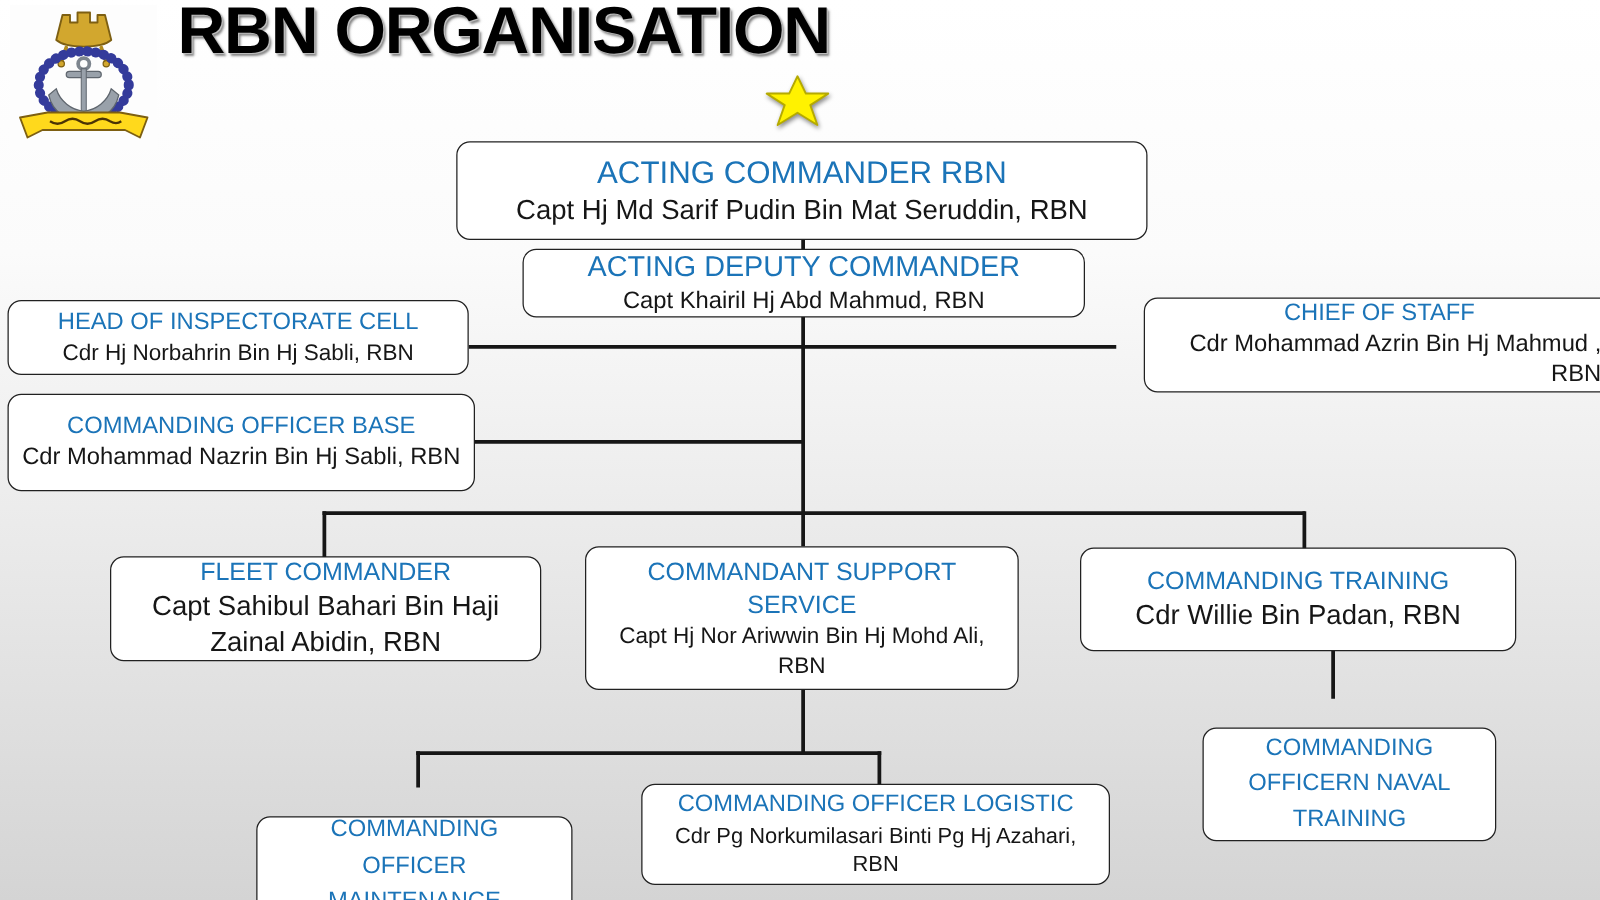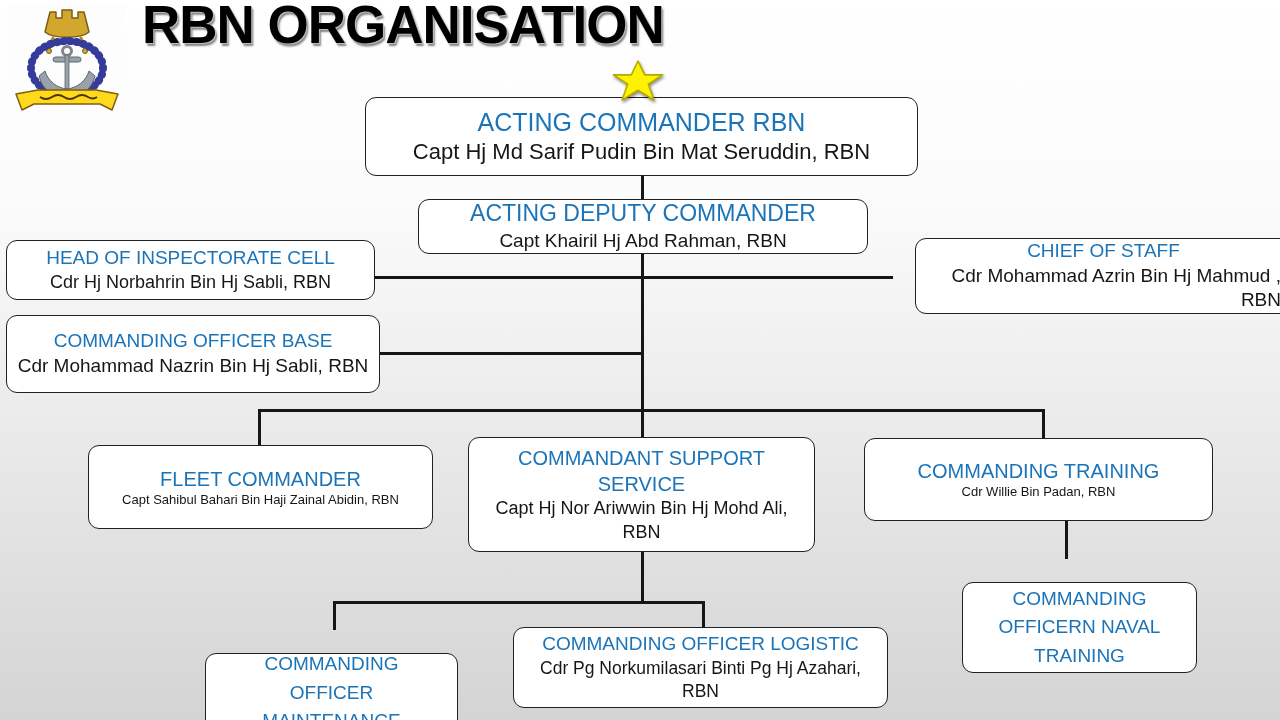--- a/index.html
+++ b/index.html
@@ -16,21 +16,21 @@
   }
   .logo{position:absolute;left:8px;top:4px;width:118px;height:116px;z-index:3;}
   .star{position:absolute;left:611px;top:60px;width:54px;height:41px;z-index:4;
         filter:drop-shadow(1.5px 2px 1.5px rgba(0,0,0,.45));}
   .node{
     position:absolute;background:#fff;border:1.6px solid #212121;border-radius:11px;
     display:flex;flex-direction:column;justify-content:center;align-items:center;
     text-align:center;z-index:2;padding:3px 10px;box-sizing:border-box;line-height:1.3;
   }
   .node-title{color:#1b74b8;font-size:19px;}
-  .node-name{color:#161616;font-size:13px;}
+  .node-name{color:#161616;font-size:22px;}
   .t-xl .node-title{font-size:25px;}
   .t-xl .node-name{font-size:22px;}
   .t-lg .node-title{font-size:23px;}
   .t-lg .node-name{font-size:19px;}
   .t-md .node-title{font-size:20px;}
   .name-lg{font-size:19px !important;text-align:right;}
   .name-md{font-size:18px !important;}
   .spread{line-height:1.5;margin-top:24px;}
   .cn{position:absolute;background:#161616;z-index:1;}
 </style>
@@ -74,28 +74,28 @@
   <div class="cn" style="left:380px;top:352px;width:262px;height:2.5px"></div>
   <div class="cn" style="left:258px;top:409px;width:786px;height:2.5px"></div>
   <div class="cn" style="left:258px;top:409px;width:2.5px;height:37px"></div>
   <div class="cn" style="left:1042px;top:409px;width:2.5px;height:30px"></div>
   <div class="cn" style="left:1065px;top:520px;width:2.5px;height:39px"></div>
   <div class="cn" style="left:641px;top:551px;width:2.5px;height:52px"></div>
   <div class="cn" style="left:333px;top:601px;width:372px;height:2.5px"></div>
   <div class="cn" style="left:333px;top:601px;width:2.5px;height:29px"></div>
   <div class="cn" style="left:702px;top:601px;width:2.5px;height:27px"></div>
 
-  <div class="node t-xl" style="left:365px;top:97px;width:553px;height:79px">
+  <div class="node t-xl" style="left:365px;top:113px;width:553px;height:79px">
     <div class="node-title">ACTING COMMANDER RBN</div>
     <div class="node-name">Capt Hj Md Sarif Pudin Bin Mat Seruddin, RBN</div>
   </div>
 
   <div class="node t-lg" style="left:418px;top:199px;width:450px;height:55px">
     <div class="node-title">ACTING DEPUTY COMMANDER</div>
-    <div class="node-name">Capt Khairil Hj Abd Rahman, RBN</div>
+    <div class="node-name">Capt Khairil Hj Abd Mahmud, RBN</div>
   </div>
 
   <div class="node" style="left:6px;top:240px;width:369px;height:60px">
     <div class="node-title">HEAD OF INSPECTORATE CELL</div>
     <div class="node-name name-md">Cdr Hj Norbahrin Bin Hj Sabli, RBN</div>
   </div>
 
   <div class="node" style="left:915px;top:238px;width:377px;height:76px">
     <div class="node-title">CHIEF OF STAFF</div>
     <div class="node-name name-lg">Cdr Mohammad Azrin Bin Hj Mahmud , RBN</div>

